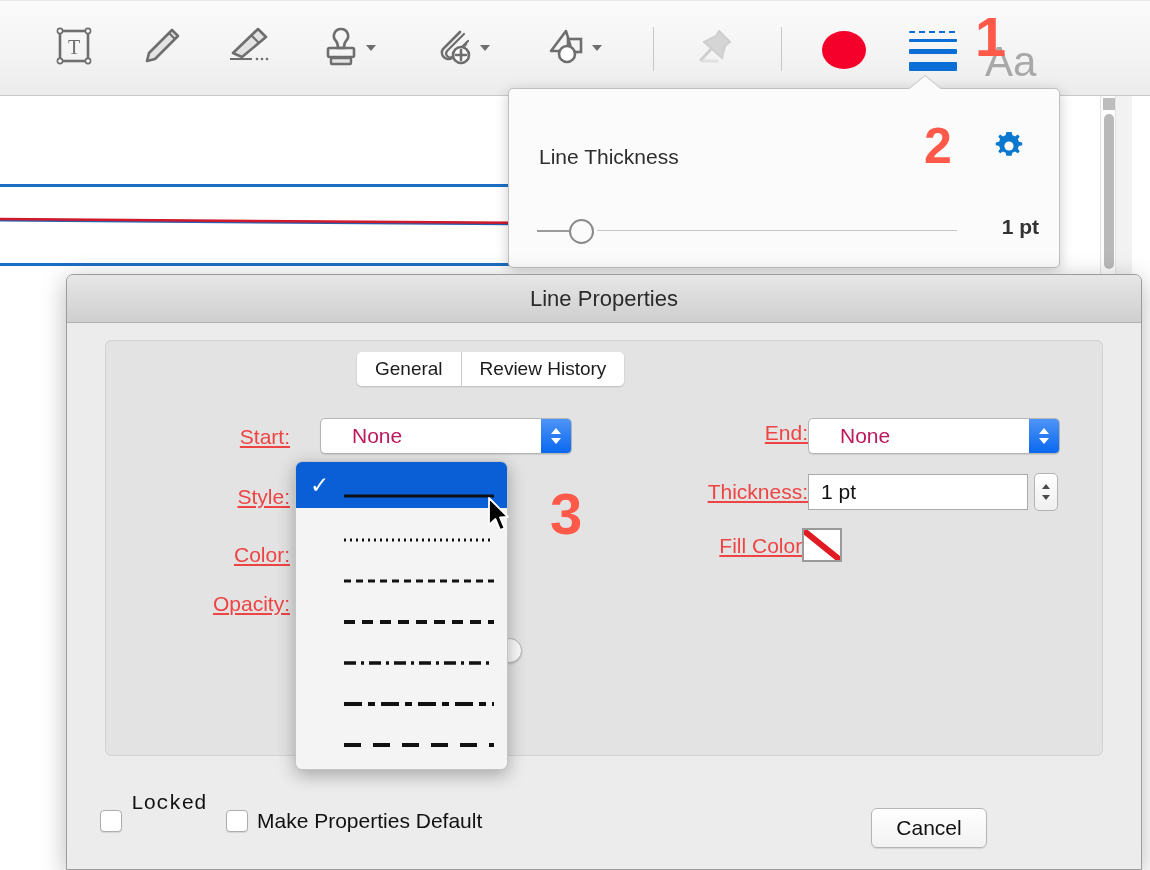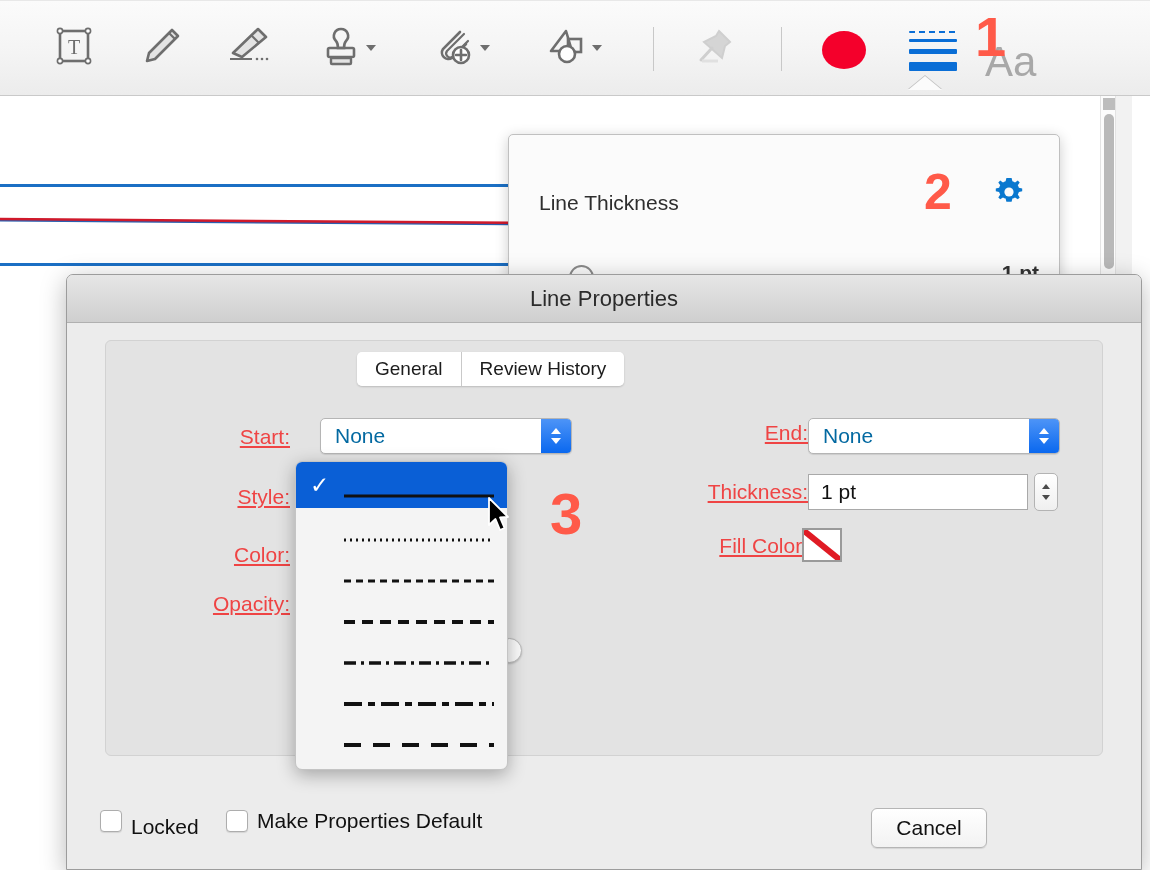--- a/index.html
+++ b/index.html
@@ -95,21 +95,20 @@
     position: absolute; left: 975px; top: 8px;
     font-size: 56px; font-weight: bold; color: #ff5a49;
     font-family: "Liberation Sans", sans-serif; line-height: 1;
   }
 
   
   .popover {
     position: absolute; left: 508px; top: 88px; width: 552px; height: 180px;
     background: #fbfbfb; border: 1px solid #c0c0c0; border-radius: 5px;
     box-shadow: 0 3px 14px rgba(0,0,0,.20);
-    margin-top: 46px;
   }
   .popover-arrow {
     position: absolute; left: 908px; top: 76px; width: 0; height: 0;
     border-left: 17px solid transparent; border-right: 17px solid transparent;
     border-bottom: 14px solid #fbfbfb;
     filter: drop-shadow(0 -1px 0 #c0c0c0);
     z-index: 3;
   }
   .pop-title {
     position: absolute; left: 30px; top: 56px;
@@ -182,21 +181,21 @@
 
   .field-label {
     position: absolute; font-size: 21px; color: #ef4444; text-align: right; text-decoration: underline;
   }
   .popup-btn {
     position: absolute; height: 36px;
     background: #ffffff; border: 1px solid #b5b5b5; border-radius: 5px;
     box-shadow: 0 1px 1px rgba(0,0,0,.10);
     display: flex; align-items: center;
   }
-  .popup-btn .pb-text { padding-left: 14px; font-size: 21px; color: #0369a1; }
+  .popup-btn .pb-text { padding-left: 31px; font-size: 21px; color: #be185d; }
   .pb-arrows {
     position: absolute; right: 0; top: 0; width: 30px; height: 100%;
     background: linear-gradient(to bottom,#4d94f7,#0a68ef);
     border-radius: 0 4px 4px 0;
     display: flex; flex-direction: column; align-items: center; justify-content: center;
   }
   .txt-field {
     position: absolute; height: 36px; background: #ffffff;
     border: 1px solid #a9a9a9; display: flex; align-items: center;
   }
@@ -523,19 +522,19 @@
 
   <div class="badge-3">3</div>
 
   <div class="cursor">
     <svg width="26" height="38" viewBox="0 0 26 38">
       <path d="M2 1 L2 28 L8.5 22 L13 33 L17.5 31 L13 20.5 L21 20 Z" fill="#000" stroke="#fff" stroke-width="1.8" stroke-linejoin="round"></path>
     </svg>
   </div>
 
   <div class="checkbox" style="left:100px;top:810px;"></div>
-  <div class="cb-label" style="left:131px;top:815px;">Locked</div>
+  <div class="cb-label" style="left:131px;top:792px;font-family:Liberation Mono, monospace;">Locked</div>
   <div class="checkbox" style="left:226px;top:810px;"></div>
   <div class="cb-label" style="left:257px;top:809px;">Make Properties Default</div>
 
   <div class="btn cancel" style="left:839px;top:808px;width:116px;margin-left:32px;">Cancel</div>
 
 </div>
 
 </body></html>

